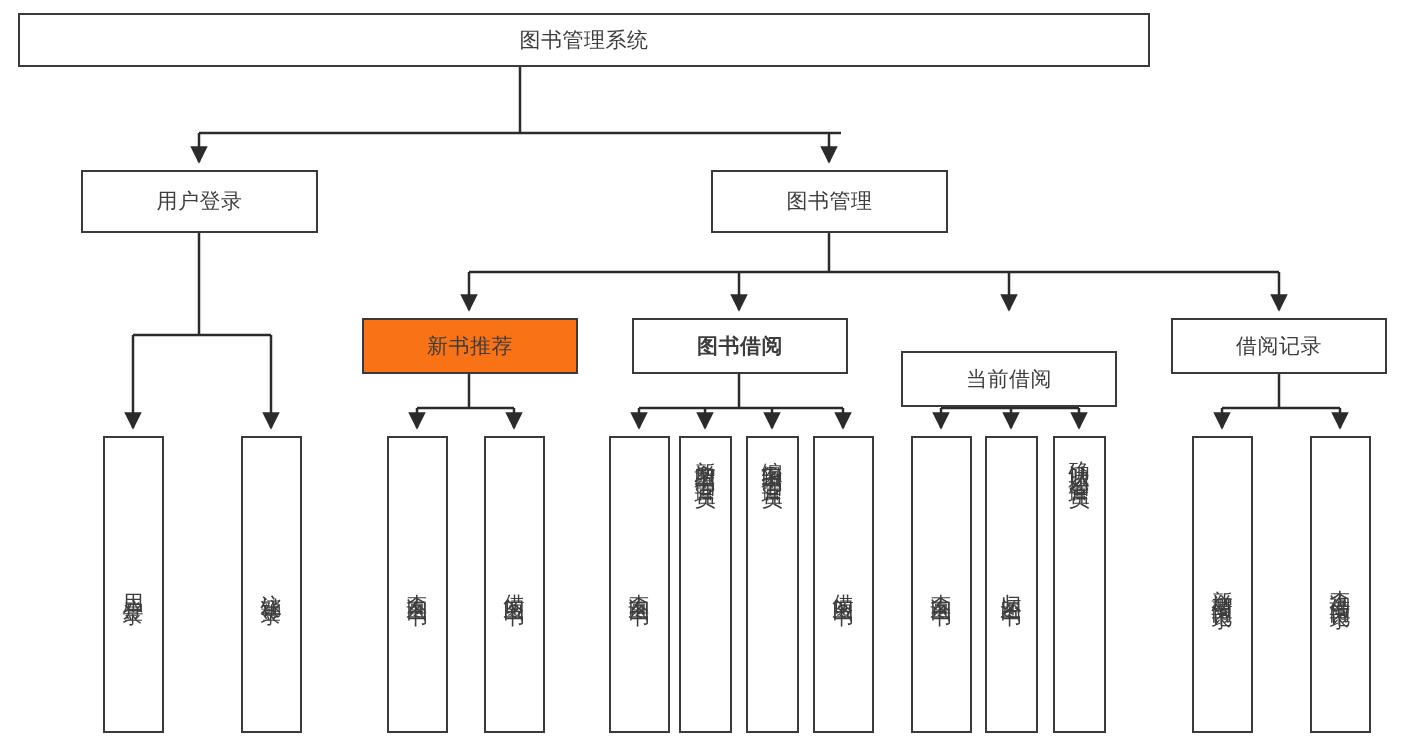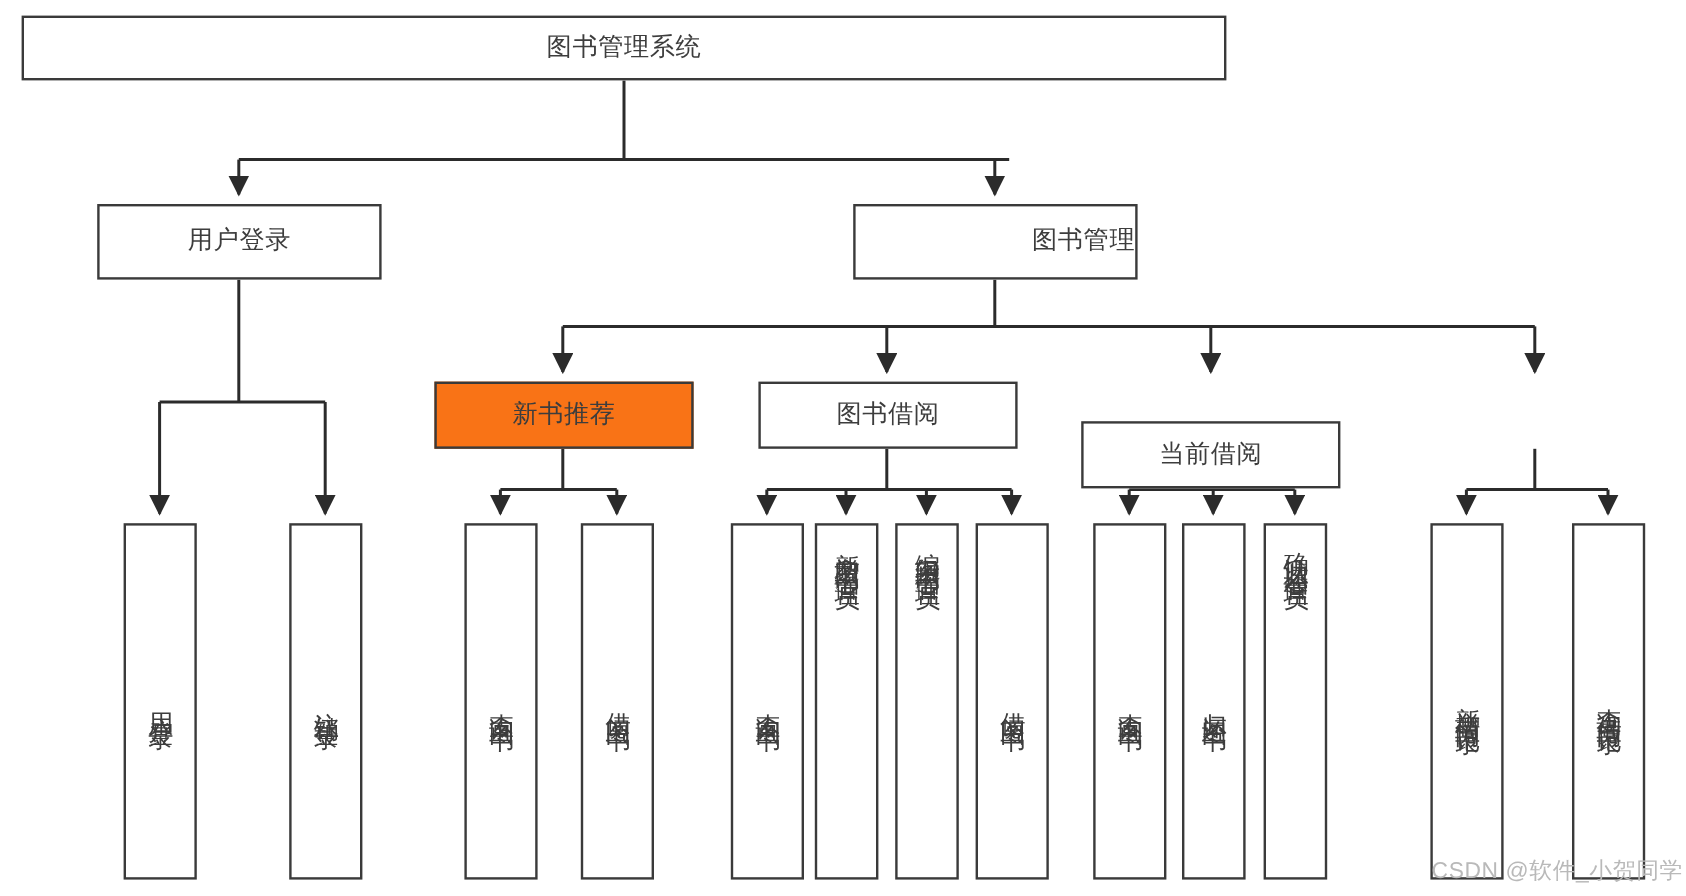--- a/index.html
+++ b/index.html
@@ -115,39 +115,42 @@
       <path d="M 1011,408 L 1011,428" marker-end="url(#arrow)"></path>
       <path d="M 1079,408 L 1079,428" marker-end="url(#arrow)"></path>
 
       <path d="M 1279,374 L 1279,408"></path>
       <path d="M 1222,408 L 1340,408"></path>
       <path d="M 1222,408 L 1222,428" marker-end="url(#arrow)"></path>
       <path d="M 1340,408 L 1340,428" marker-end="url(#arrow)"></path>
     </g>
   </svg>
 
-  <div class="node" style="left: 18px; top: 13px; width: 1004px; height: 54px; border-color: rgb(58, 58, 58); background: rgb(255, 255, 255); color: rgb(61, 61, 61);">
+  <div class="node" style="left: 18px; top: 13px; width: 1132px; height: 54px; border-color: rgb(58, 58, 58); background: rgb(255, 255, 255); color: rgb(61, 61, 61);">
     <span class="node-label">图书管理系统</span>
   </div>
 
   <div class="node" style="left: 81px; top: 170px; width: 237px; height: 63px; border-color: rgb(58, 58, 58); background: rgb(255, 255, 255); color: rgb(61, 61, 61);">
     <span class="node-label">用户登录</span>
   </div>
-  <div class="node" style="left: 711px; top: 170px; width: 237px; height: 63px; border-color: rgb(58, 58, 58); background: rgb(255, 255, 255); color: rgb(61, 61, 61); justify-content: flex-end;">
+  <div class="node" style="left: 711px; top: 170px; width: 237px; height: 63px; border-color: rgb(58, 58, 58); background: rgb(255, 255, 255); color: rgb(61, 61, 61);">
     <span class="node-label">图书管理</span>
   </div>
 
   <div class="node" style="left: 362px; top: 318px; width: 216px; height: 56px; border-color: rgb(58, 58, 58); background: #f97316; color: rgb(61, 61, 61);">
     <span class="node-label">新书推荐</span>
   </div>
-  <div class="node" style="left: 632px; top: 318px; width: 216px; height: 56px; border-color: rgb(58, 58, 58); background: rgb(255, 255, 255); color: rgb(61, 61, 61);">
+  <div class="node" style="left: 632px; top: 318px; width: 216px; height: 56px; border-color: rgb(58, 58, 58); background: rgb(255, 255, 255); color: rgb(61, 61, 61); font-weight: bold;">
     <span class="node-label">图书借阅</span>
   </div>
   <div class="node" style="left: 901px; top: 318px; width: 216px; height: 56px; border-color: rgb(58, 58, 58); background: rgb(255, 255, 255); color: rgb(61, 61, 61); margin-top: 33px;">
     <span class="node-label">当前借阅</span>
+  </div>
+  <div class="node" style="left: 1171px; top: 318px; width: 216px; height: 56px; border-color: rgb(58, 58, 58); background: rgb(255, 255, 255); color: rgb(61, 61, 61);">
+    <span class="node-label">借阅记录</span>
   </div>
 
   <div class="node leaf" style="left: 103px; top: 436px; width: 61px; height: 297px; border-color: rgb(58, 58, 58); background: rgb(255, 255, 255); color: rgb(61, 61, 61);">
     <span class="node-label">用户登录</span>
   </div>
   <div class="node leaf" style="left: 241px; top: 436px; width: 61px; height: 297px; border-color: rgb(58, 58, 58); background: rgb(255, 255, 255); color: rgb(61, 61, 61);">
     <span class="node-label">注销登录</span>
   </div>
   <div class="node leaf" style="left: 387px; top: 436px; width: 61px; height: 297px; border-color: rgb(58, 58, 58); background: rgb(255, 255, 255); color: rgb(61, 61, 61);">
     <span class="node-label">查询图书</span>
@@ -176,15 +179,14 @@
   <div class="node leaf top-aligned" style="left: 1053px; top: 436px; width: 53px; height: 297px; border-color: rgb(58, 58, 58); background: rgb(255, 255, 255); color: rgb(61, 61, 61);">
     <span class="node-label">确认归还（管理员）</span>
   </div>
   <div class="node leaf" style="left: 1192px; top: 436px; width: 61px; height: 297px; border-color: rgb(58, 58, 58); background: rgb(255, 255, 255); color: rgb(61, 61, 61);">
     <span class="node-label">新增借阅记录</span>
   </div>
   <div class="node leaf" style="left: 1310px; top: 436px; width: 61px; height: 297px; border-color: rgb(58, 58, 58); background: rgb(255, 255, 255); color: rgb(61, 61, 61);">
     <span class="node-label">查询借阅记录</span>
   </div>
 
-  <div class="watermark" style="left: 1193px; top: 713px; color: rgb(185, 185, 185);">CSDN @软件_小贺同学</div>
 
 </div>
 
 </body></html>

